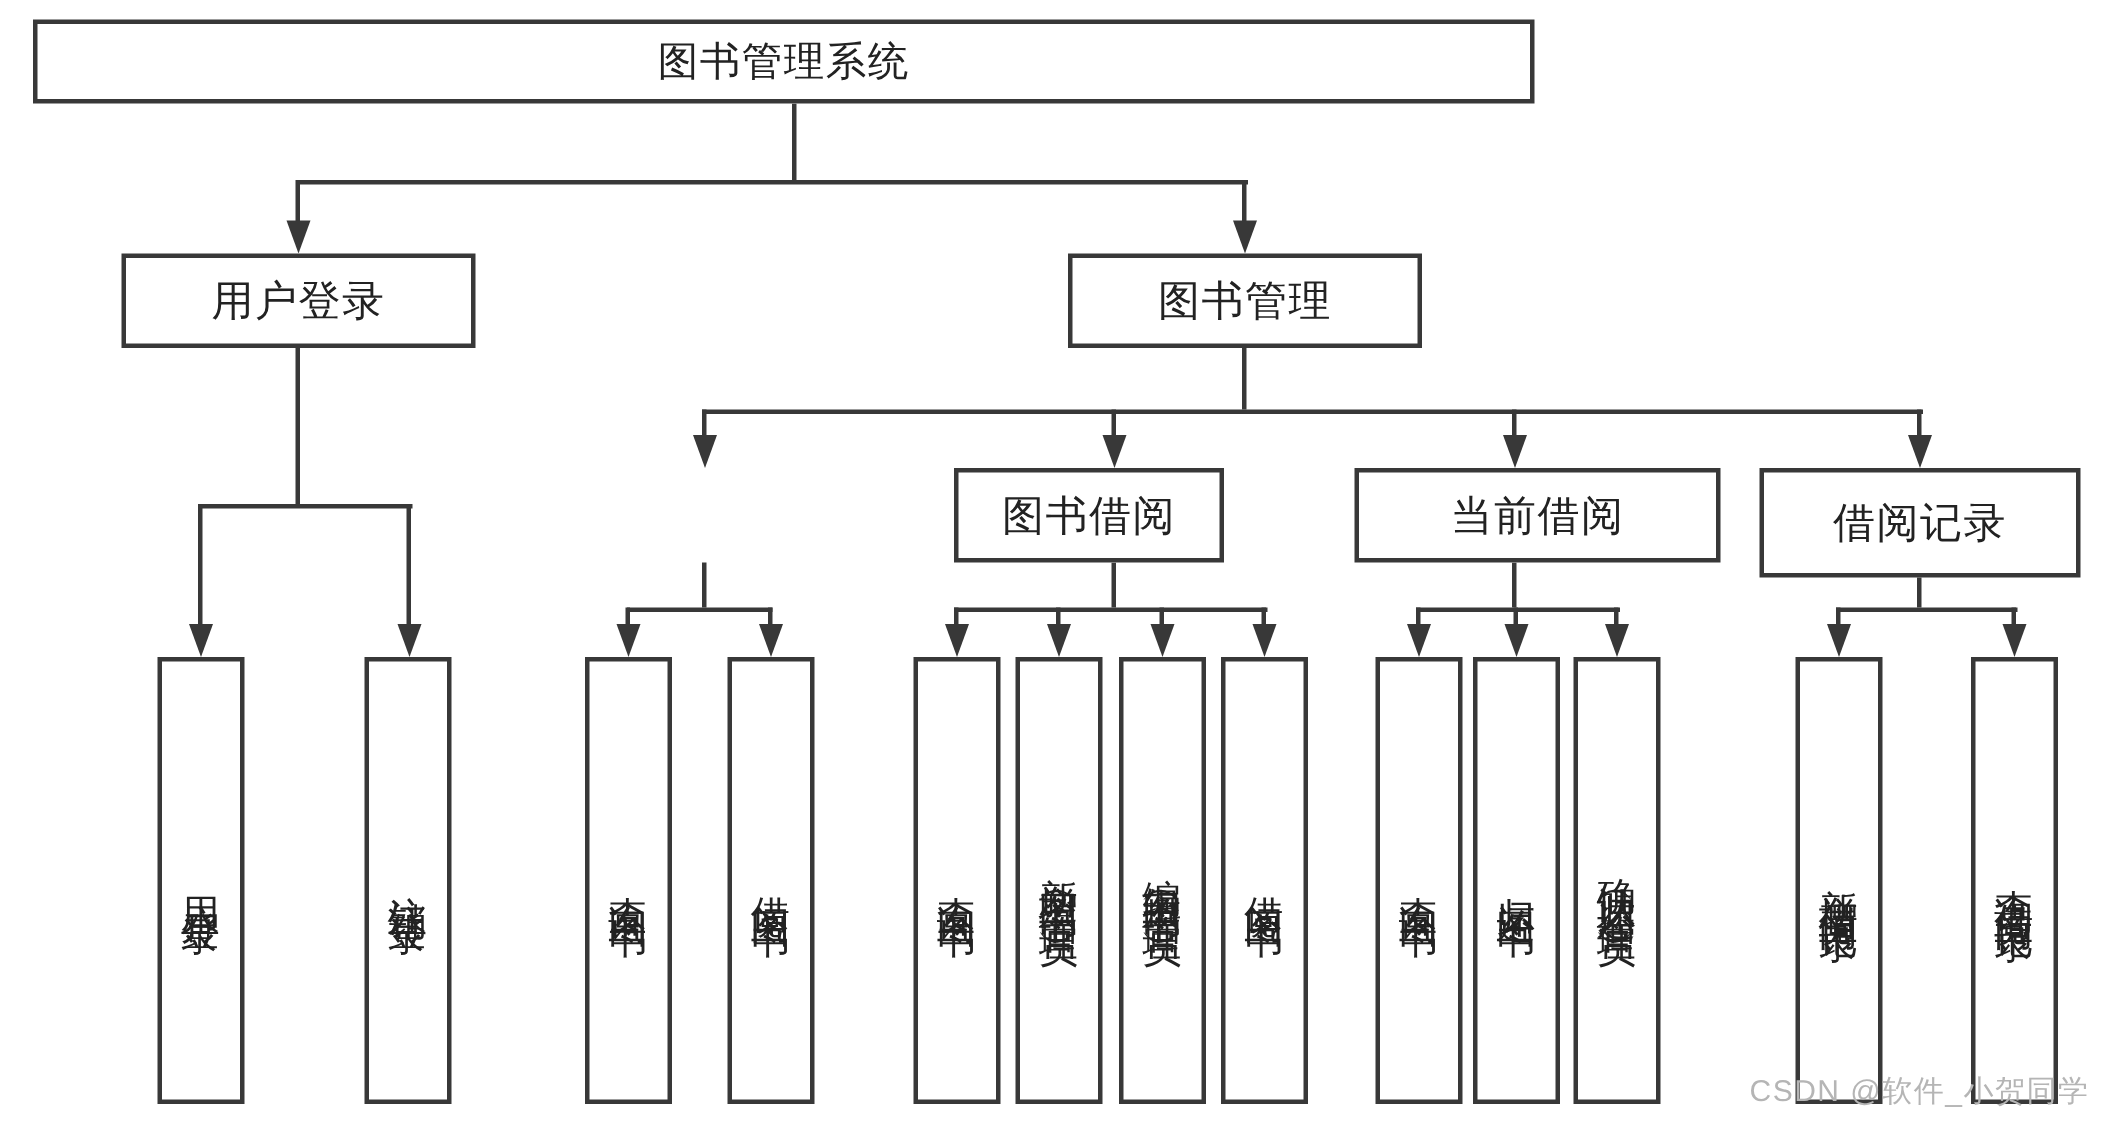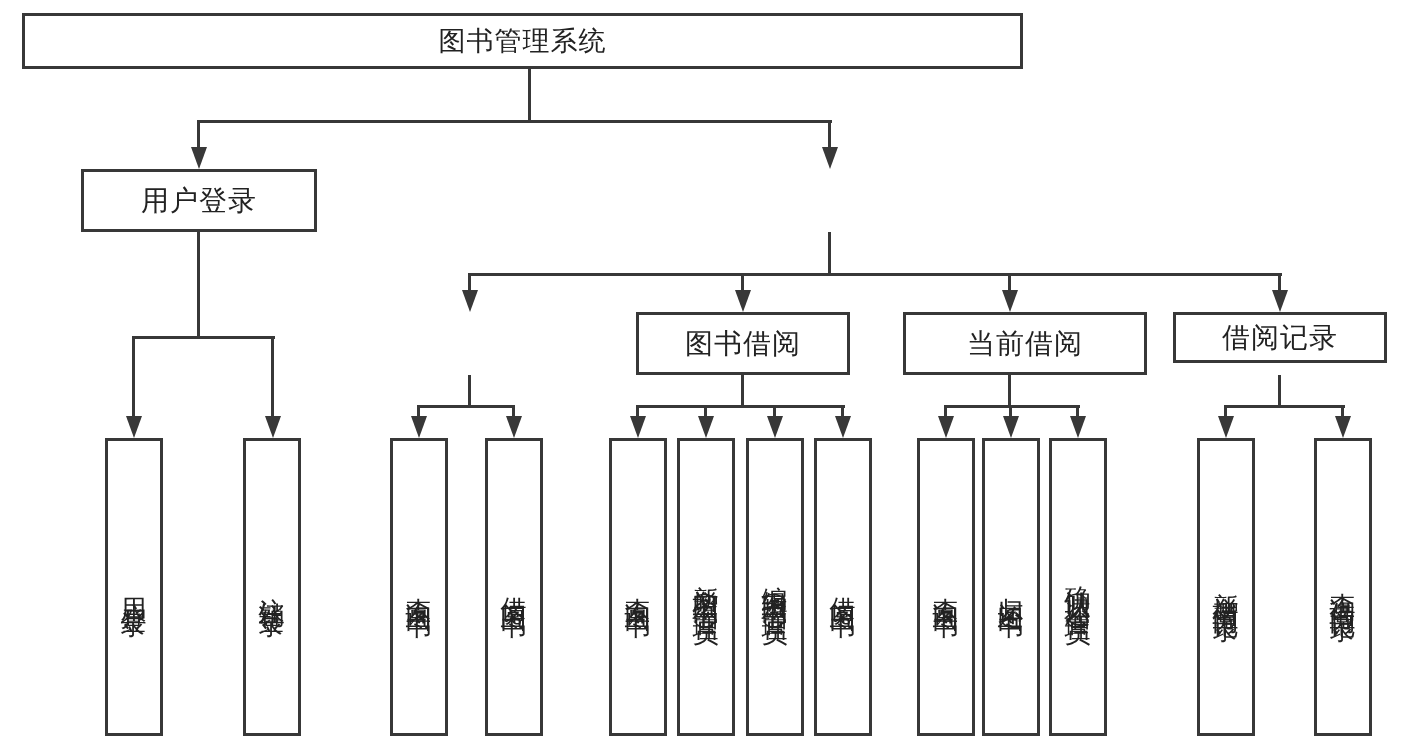--- a/index.html
+++ b/index.html
@@ -108,28 +108,31 @@
   <div class="arrow" style="left:1224px;top:405px;height:33px;"></div>
   <div class="arrow" style="left:1341px;top:405px;height:33px;"></div>
 
   <div class="node" style="left:22px;top:13px;width:1001px;height:56px;font-size:27px;">
     <span>图书管理系统</span>
   </div>
 
   <div class="node" style="left:81px;top:169px;width:236px;height:63px;">
     <span>用户登录</span>
   </div>
+  <div class="node" style="left:712px;top:169px;width:236px;height:63px;">
+    <span>图书管理</span>
+  </div>
 
-  <div class="node" style="left:636px;top:312px;width:214px;height:63px;">
+  <div class="node" style="left:636px;top:312px;width:180px;height:63px;">
     <span>图书借阅</span>
   </div>
   <div class="node" style="left:903px;top:312px;width:244px;height:63px;">
     <span>当前借阅</span>
   </div>
-  <div class="node" style="left:1173px;top:312px;width:214px;height:51px;">
+  <div class="node" style="left:1173px;top:312px;width:214px;height:73px;">
     <span>借阅记录</span>
   </div>
 
   <div class="node leaf" style="left:105px;top:438px;width:58px;height:298px;">
     <span class="vtext">用户登录</span>
   </div>
   <div class="node leaf" style="left:243px;top:438px;width:58px;height:298px;">
     <span class="vtext">注销登录</span>
   </div>
 
@@ -163,14 +166,15 @@
     <span class="vtext">确认归还（管理员）</span>
   </div>
 
   <div class="node leaf" style="left:1197px;top:438px;width:58px;height:298px;">
     <span class="vtext">新增借阅记录</span>
   </div>
   <div class="node leaf" style="left:1314px;top:438px;width:58px;height:298px;">
     <span class="vtext">查询借阅记录</span>
   </div>
 
+  <div class="watermark">CSDN @软件_小贺同学</div>
 
 </div>
 
 </body></html>

